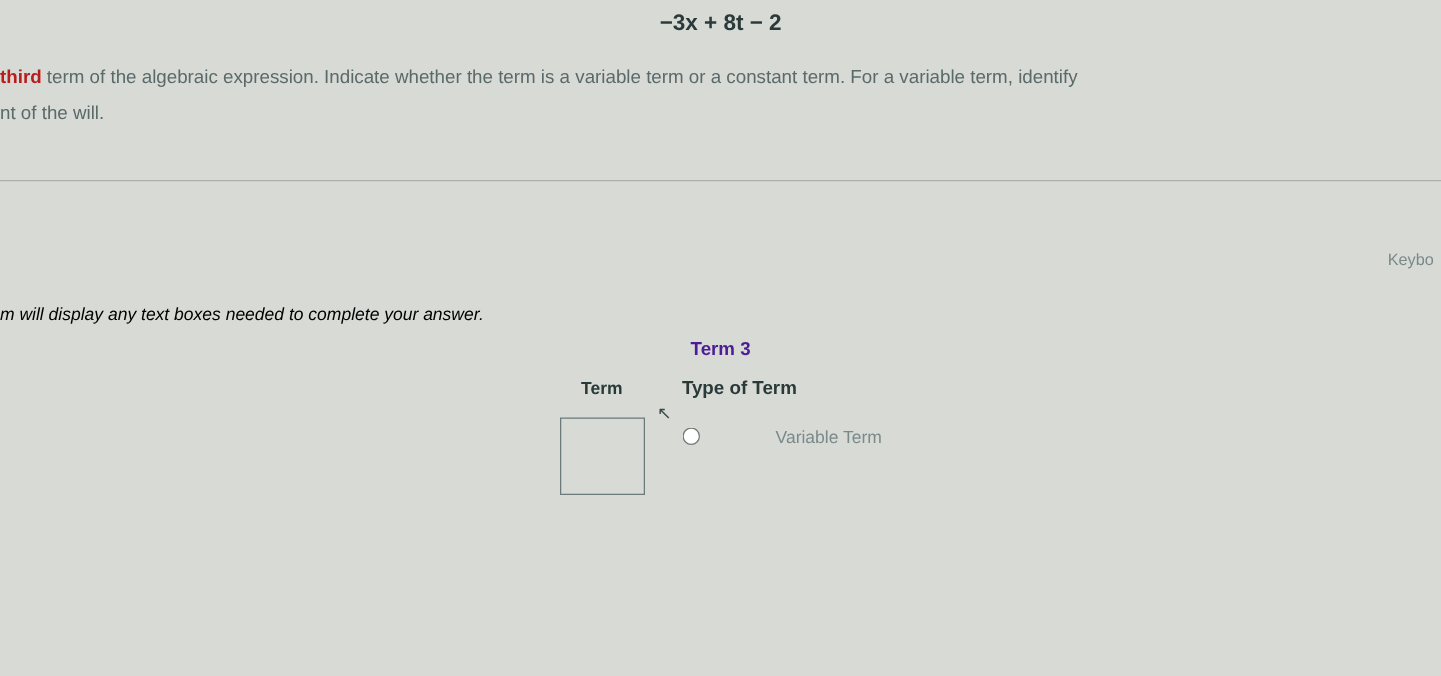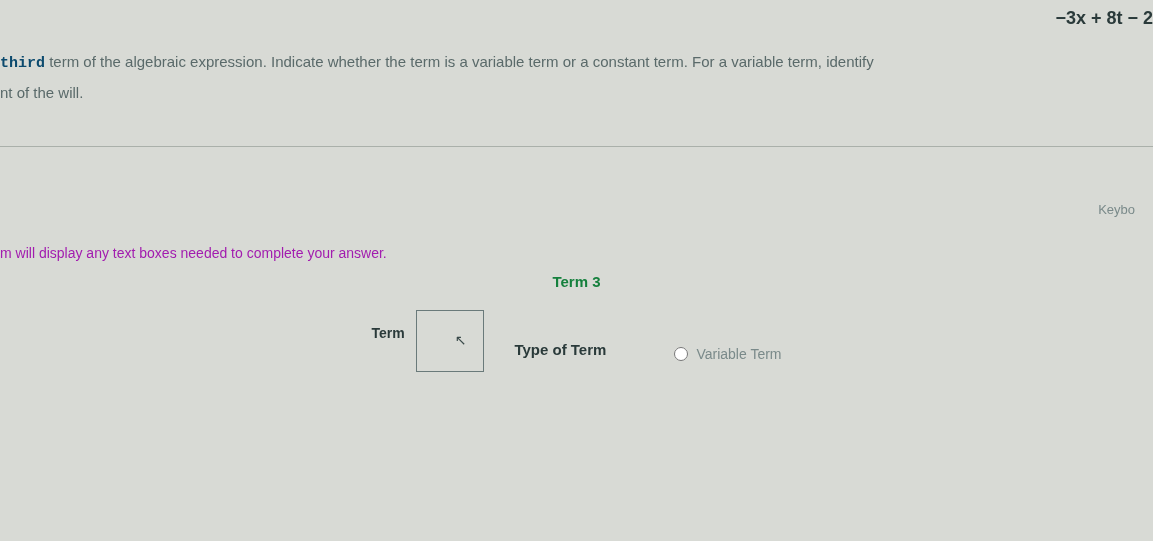--- a/index.html
+++ b/index.html
@@ -10,75 +10,76 @@
     body {
       font-family: Arial, Helvetica, sans-serif;
       background: #d8dad5;
       width: 1153px;
       height: 541px;
       position: relative;
       overflow: hidden;
       color: #4a5a5a;
     }
     .expression {
-      text-align: right;
+      text-align: center;
       font-weight: bold;
       font-size: 18px;
       color: #2a3a3a;
       padding-top: 8px;
       padding-bottom: 18px;
     }
     .question-text {
       font-size: 15px;
       color: #5a6a6a;
       padding: 4px 0 2px 0;
       line-height: 1.5;
     }
     .bold-word {
       font-weight: bold;
-      color: #0c4a6e;
-      font-family: Liberation Mono, monospace;
+      color: #b91c1c;
     }
     .divider-area {
       margin-top: 40px;
       border-top: 1px solid #aab0aa;
       height: 1px;
       width: 100%;
     }
     .keyboard-hint {
       text-align: right;
       font-size: 13px;
       color: #7a8a8a;
       margin-top: 55px;
-      padding-right: 18px;
+      padding-right: 6px;
     }
     .instruction {
       font-size: 14px;
-      color: #a21caf;
+      color: #000000;
       margin-top: 28px;
+      font-style: italic;
     }
     .term-section {
       text-align: center;
       margin-top: 12px;
     }
     .term-heading {
       font-weight: bold;
       font-size: 15px;
-      color: #15803d;
+      color: #4c1d95;
       margin-bottom: 14px;
     }
     .answer-layout {
       display: flex;
       justify-content: center;
       align-items: flex-start;
       gap: 30px;
       margin-top: 6px;
     }
     .term-col {
       display: flex;
+      flex-direction: column;
       align-items: center;
     }
     .col-label {
       font-weight: bold;
       font-size: 14px;
       color: #2a3a3a;
       margin-bottom: 10px;
     }
     .term-input {
       width: 68px;
@@ -111,22 +112,21 @@
       justify-content: space-between;
     }
     .radio-row input[type="radio"] {
       width: 14px;
       height: 14px;
       accent-color: #6a7a7a;
       cursor: pointer;
     }
     .type-wrapper {
       display: flex;
-      flex-direction: row;
-      margin-top: 37px;
+      flex-direction: column;
     }
     .cursor-icon {
       position: relative;
       top: -6px;
       left: 50px;
       font-size: 14px;
       color: #3a4a4a;
       height: 0;
     }
   </style>

